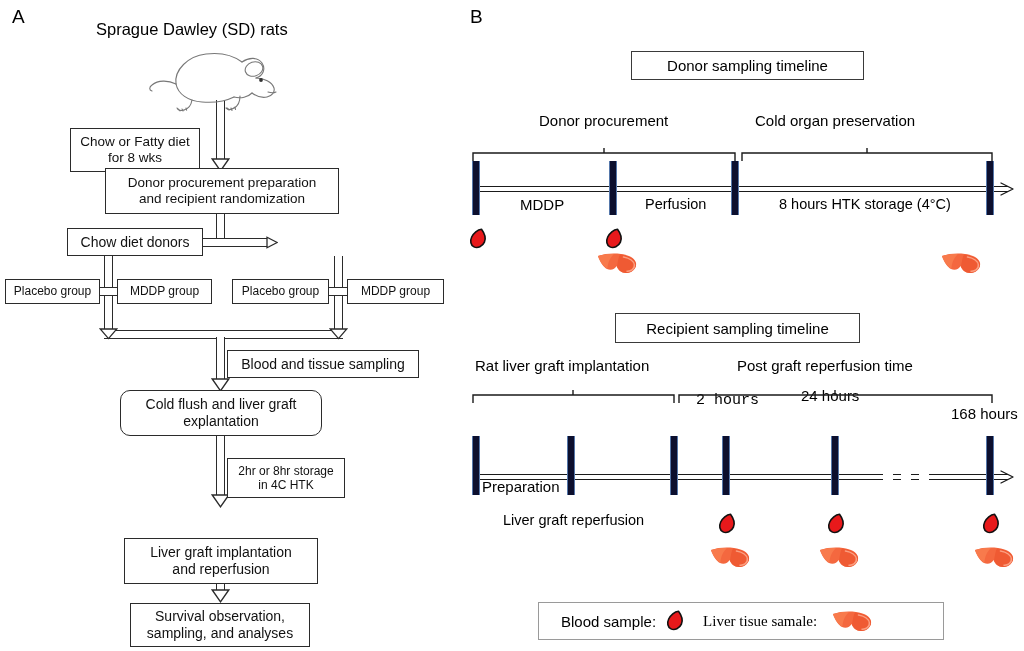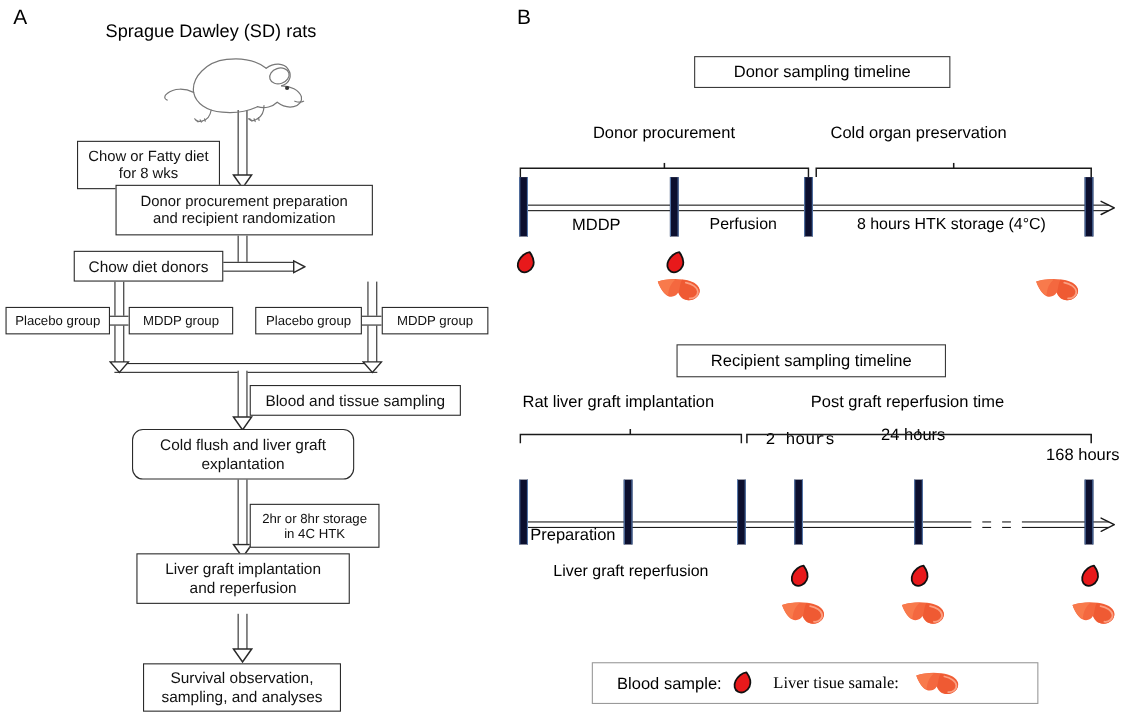--- a/index.html
+++ b/index.html
@@ -202,21 +202,21 @@
     </svg>
   </div>
 
   <div class="box sm" style="left:227px;top:458px;width:118px;height:40px;">
     <span>
       <span>2hr or 8hr storage</span><br>
       <span>in 4C HTK</span>
     </span>
   </div>
 
-  <div class="box lg" style="left:124px;top:503px;width:194px;height:46px;">
+  <div class="box lg" style="left:124px;top:538px;width:194px;height:46px;">
     <span>
       <span>Liver graft implantation</span><br>
       <span>and reperfusion</span>
     </span>
   </div>
 
   <div class="vshaft" style="left:216px;top:558px;width:9px;height:38px;"></div>
   <div class="head-down" style="left:211px;top:589px;">
     <svg width="19" height="14" viewBox="0 0 19 14">
       <path d="M1.2,1 L17.8,1 L9.5,12.8 Z" fill="#fff" stroke="#2b2b2b" stroke-width="1.4" stroke-linejoin="miter"></path>

